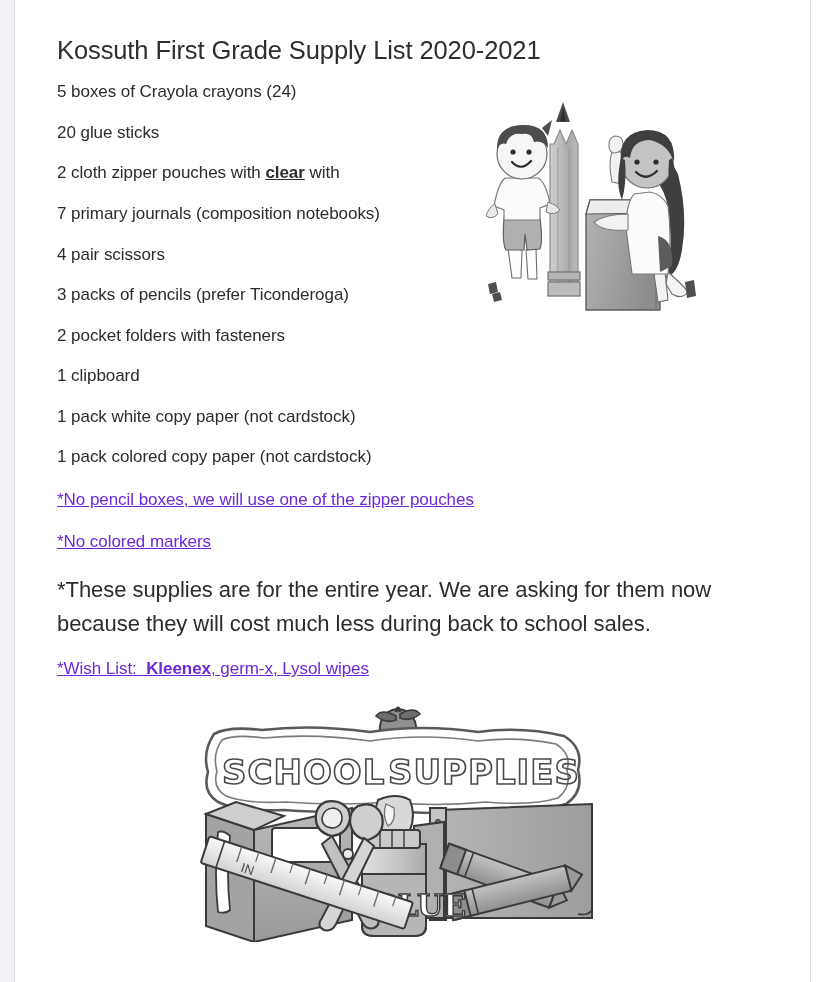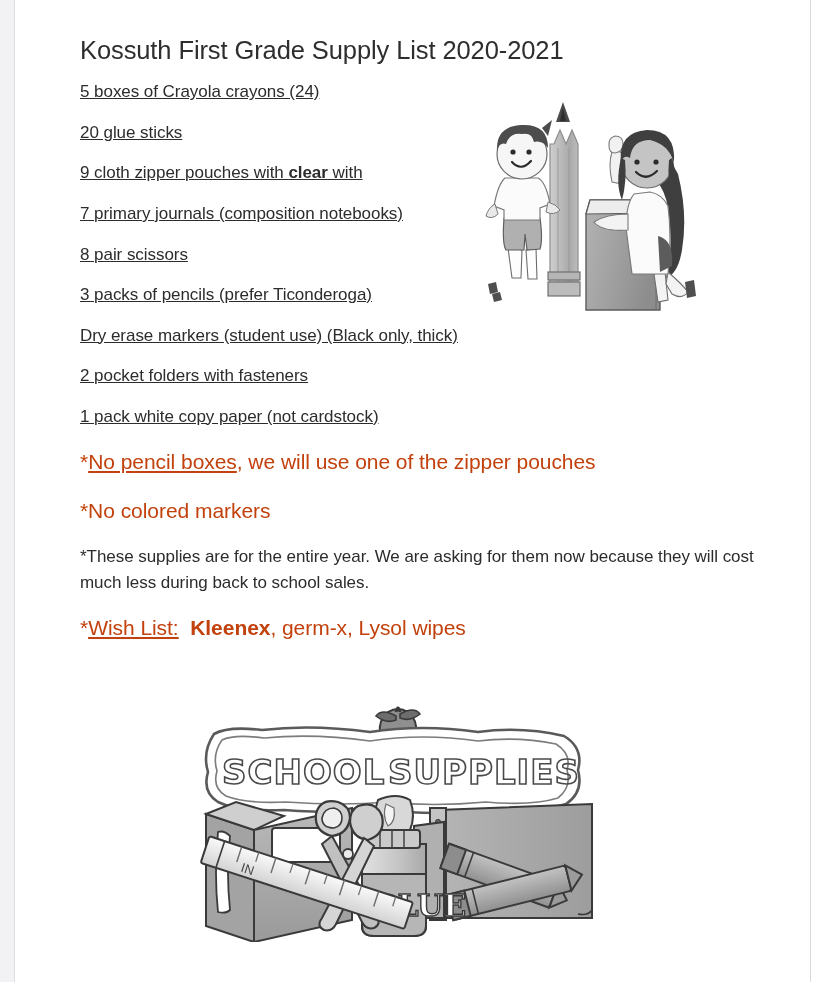--- a/index.html
+++ b/index.html
@@ -35,50 +35,50 @@
   #right-edge {
     position: absolute;
     left: 810px; top: 0;
     width: 1px; height: 982px;
     background: #d9d9de;
   }
 
   
   #doc-body {
     position: absolute;
-    left: 80px;
+    left: 57px;
     top: 36px;
     width: 700px;
   }
   #page-title {
     font-size: 25.5px;
     font-weight: 400;
     color: #2e2e30;
     letter-spacing: -0.1px;
     margin: 0 0 17px 0;
     line-height: 1.15;
     white-space: nowrap;
   }
   .supply-line {
     font-size: 17px;
     color: #2c2c2e;
     line-height: 1.15;
     margin: 0 0 21px 0;
     letter-spacing: -0.05px;
-    text-decoration: underline;
   }
   .note-line {
-    font-size: 21px;
-    color: #c2410c;
+    font-size: 17px;
+    color: #6d28d9;
     line-height: 1.45;
     margin: 0 0 18px 0;
     letter-spacing: -0.05px;
+    text-decoration: underline;
   }
   .note-para {
-    font-size: 17px;
+    font-size: 22px;
     color: #2c2c2e;
     line-height: 1.55;
     margin: 8px 0 16px 0;
     width: 698px;
     letter-spacing: -0.05px;
   }
   .em-bold-ul { font-weight: 700; text-decoration: underline; }
   .em-ul      { text-decoration: underline; }
   .em-bold    { font-weight: 700; }
 
@@ -117,28 +117,29 @@
   <div id="left-gutter"></div>
   <div id="right-edge"></div>
 
   <div id="doc-body">
 
     <h1 id="page-title">Kossuth First Grade Supply List 2020-2021</h1>
 
     <p class="supply-line">5 boxes of Crayola crayons (24)</p>
     <p class="supply-line">20 glue sticks</p>
 
-    <p class="supply-line"><span>9 cloth zipper pouches with </span><span class="em-bold-ul">clear</span><span> with</span></p>
+    <p class="supply-line"><span>2 cloth zipper pouches with </span><span class="em-bold-ul">clear</span><span> with</span></p>
 
     <p class="supply-line">7 primary journals (composition notebooks)</p>
-    <p class="supply-line">8 pair scissors</p>
+    <p class="supply-line">4 pair scissors</p>
     <p class="supply-line">3 packs of pencils (prefer Ticonderoga)</p>
-    <p class="supply-line">Dry erase markers (student use) (Black only, thick)</p>
     <p class="supply-line">2 pocket folders with fasteners</p>
+    <p class="supply-line">1 clipboard</p>
     <p class="supply-line">1 pack white copy paper (not cardstock)</p>
+    <p class="supply-line">1 pack colored copy paper (not cardstock)</p>
 
     <p class="note-line"><span>*</span><span class="em-ul">No pencil boxes</span><span>, we will use one of the zipper pouches</span></p>
 
     <p class="note-line">*No colored markers</p>
 
     <p class="note-para">*These supplies are for the entire year.  We are asking for them now because they will cost much less during back to school sales.</p>
 
     <p class="note-line"><span>*</span><span class="em-ul">Wish List:</span><span>&nbsp;&nbsp;</span><span class="em-bold">Kleenex</span><span>, germ-x, Lysol wipes</span></p>
 
   </div>

